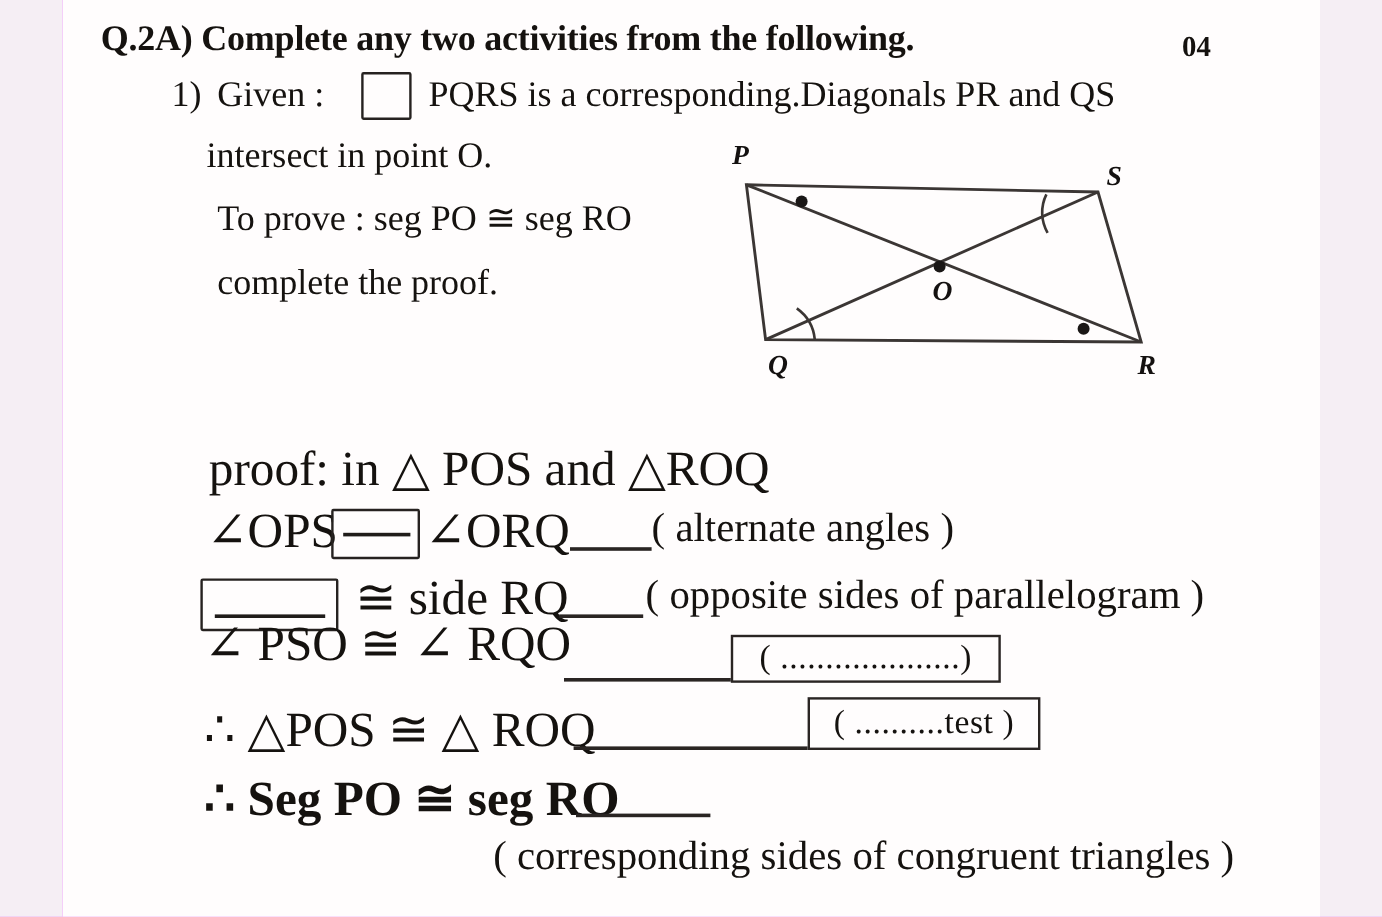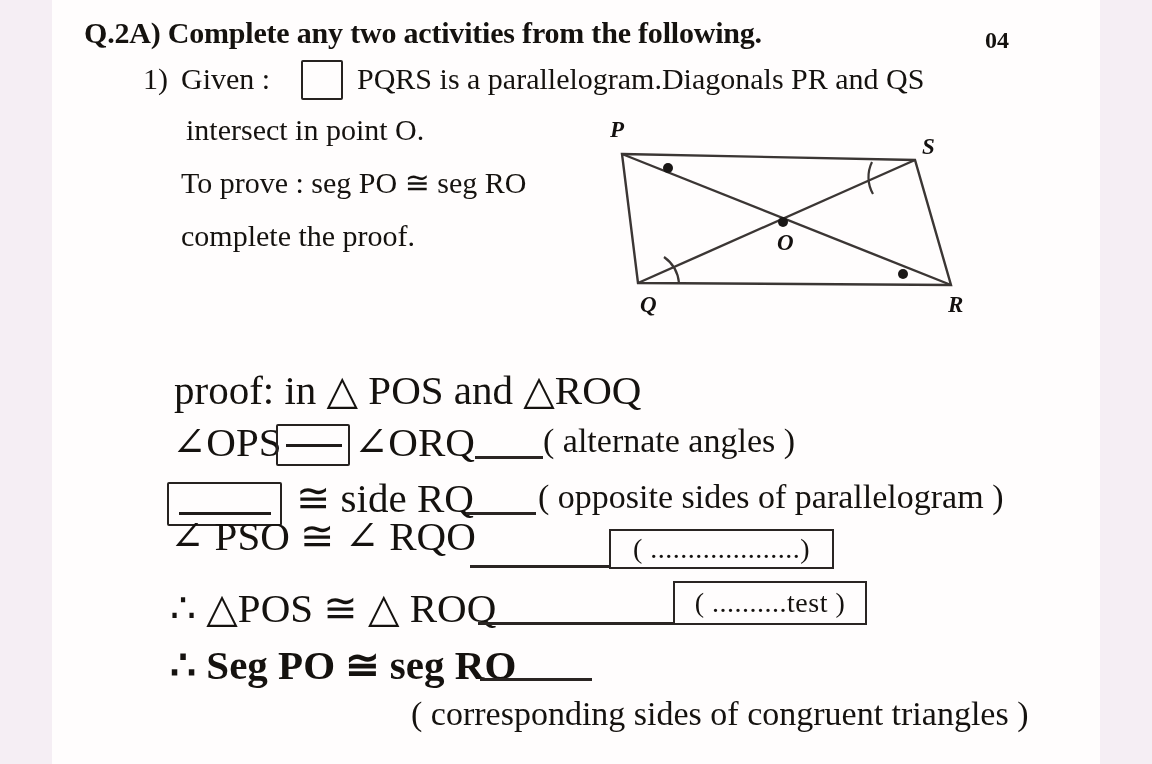--- a/index.html
+++ b/index.html
@@ -128,23 +128,23 @@
   <div class="t hdr" style="left:84px; top:18px;">Q.2A) Complete any two activities from the following.</div>
 
   <div class="t marks" style="left:985px; top:28px;">04</div>
 
   <div class="t q-line" style="left:143px; top:64px;">1)</div>
 
   <div class="t q-line" style="left:181px; top:64px;">Given :</div>
 
   <div class="emptybox" style="left:301px; top:60px; width:42px; height:40px;"></div>
 
-  <div class="t q-line" style="left:357px; top:64px;">PQRS is a parallelogram.Diagonals PR and QS</div>
-
-  <div class="t q-line" style="left:186px; top:115px;">intersect in point O.</div>
+  <div class="t q-line" style="left:357px; top:64px;">PQRS is a corresponding.Diagonals PR and QS</div>
+
+  <div class="t q-line" style="left:172px; top:115px;">intersect in point O.</div>
 
   <div class="t q-line" style="left:181px; top:221px;">complete the proof.</div>
 
   <div class="t q-line" style="left:181px; top:168px;">To prove : seg PO ≅ seg RO</div>
 
   <div class="figure">
     <svg width="400" height="220" viewBox="0 0 400 220">
 
       <polygon points="22,44 315,50 351,175 38,173" fill="none" stroke="#3b3634" stroke-width="2.4"></polygon>
 

